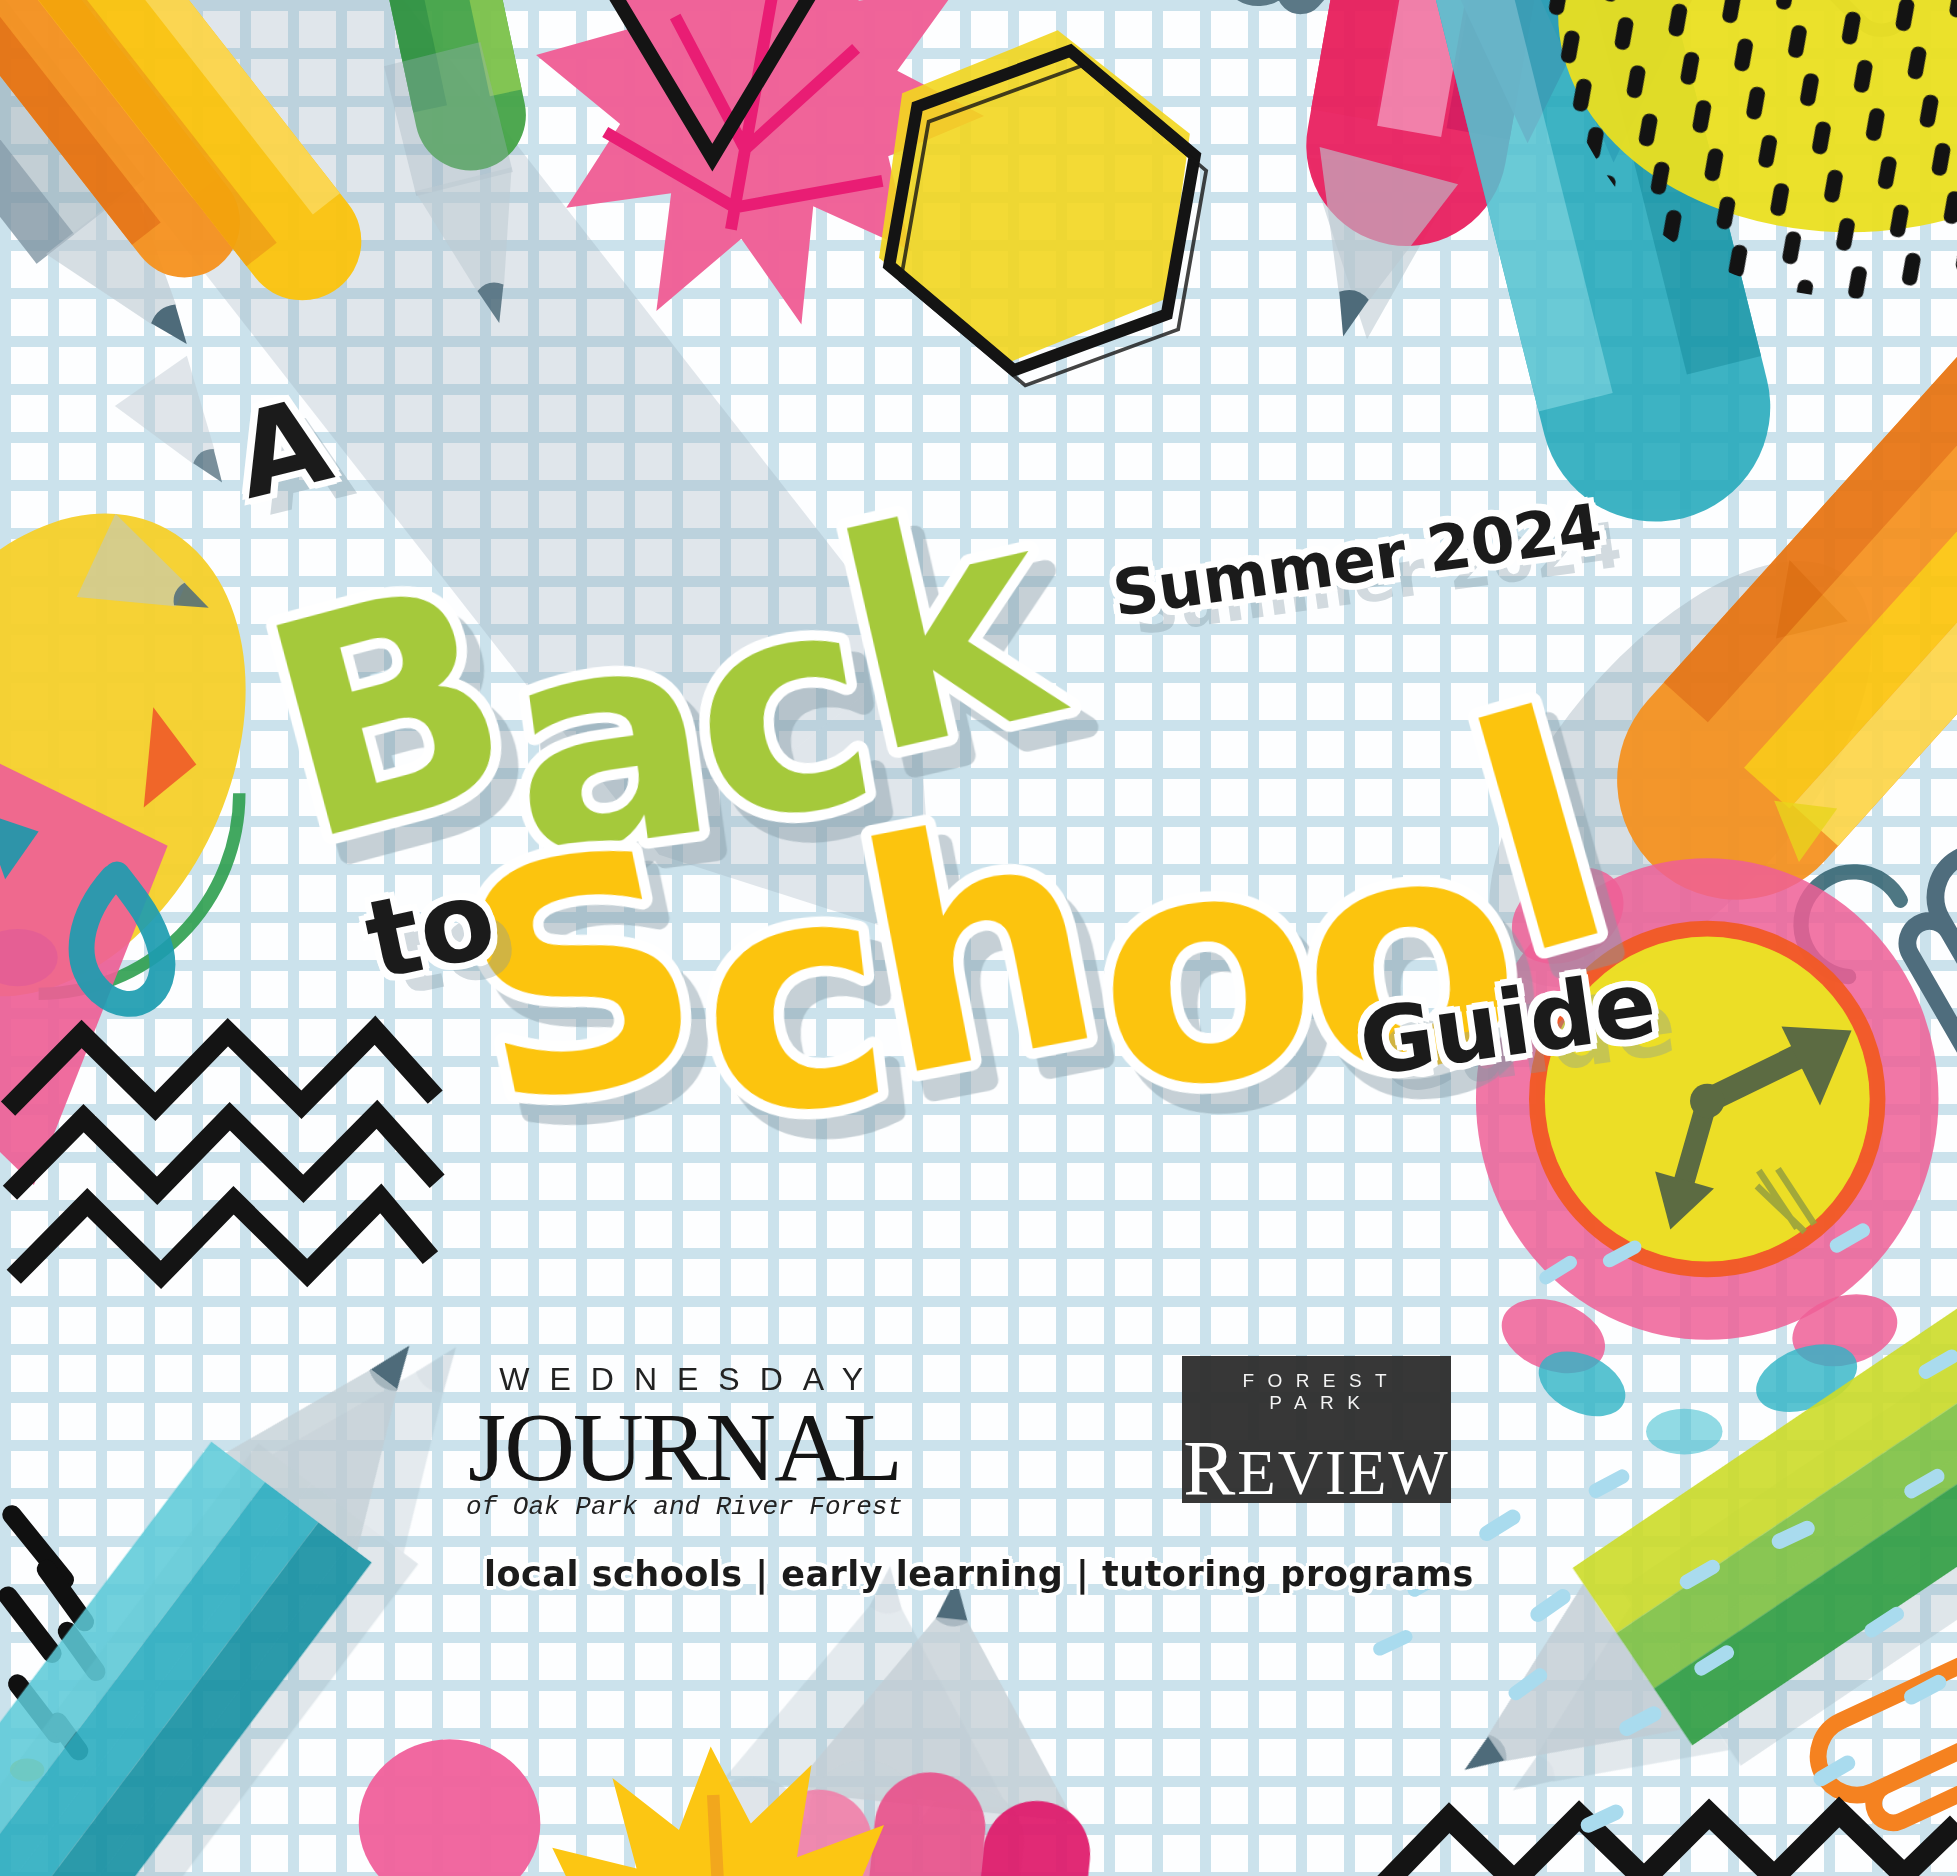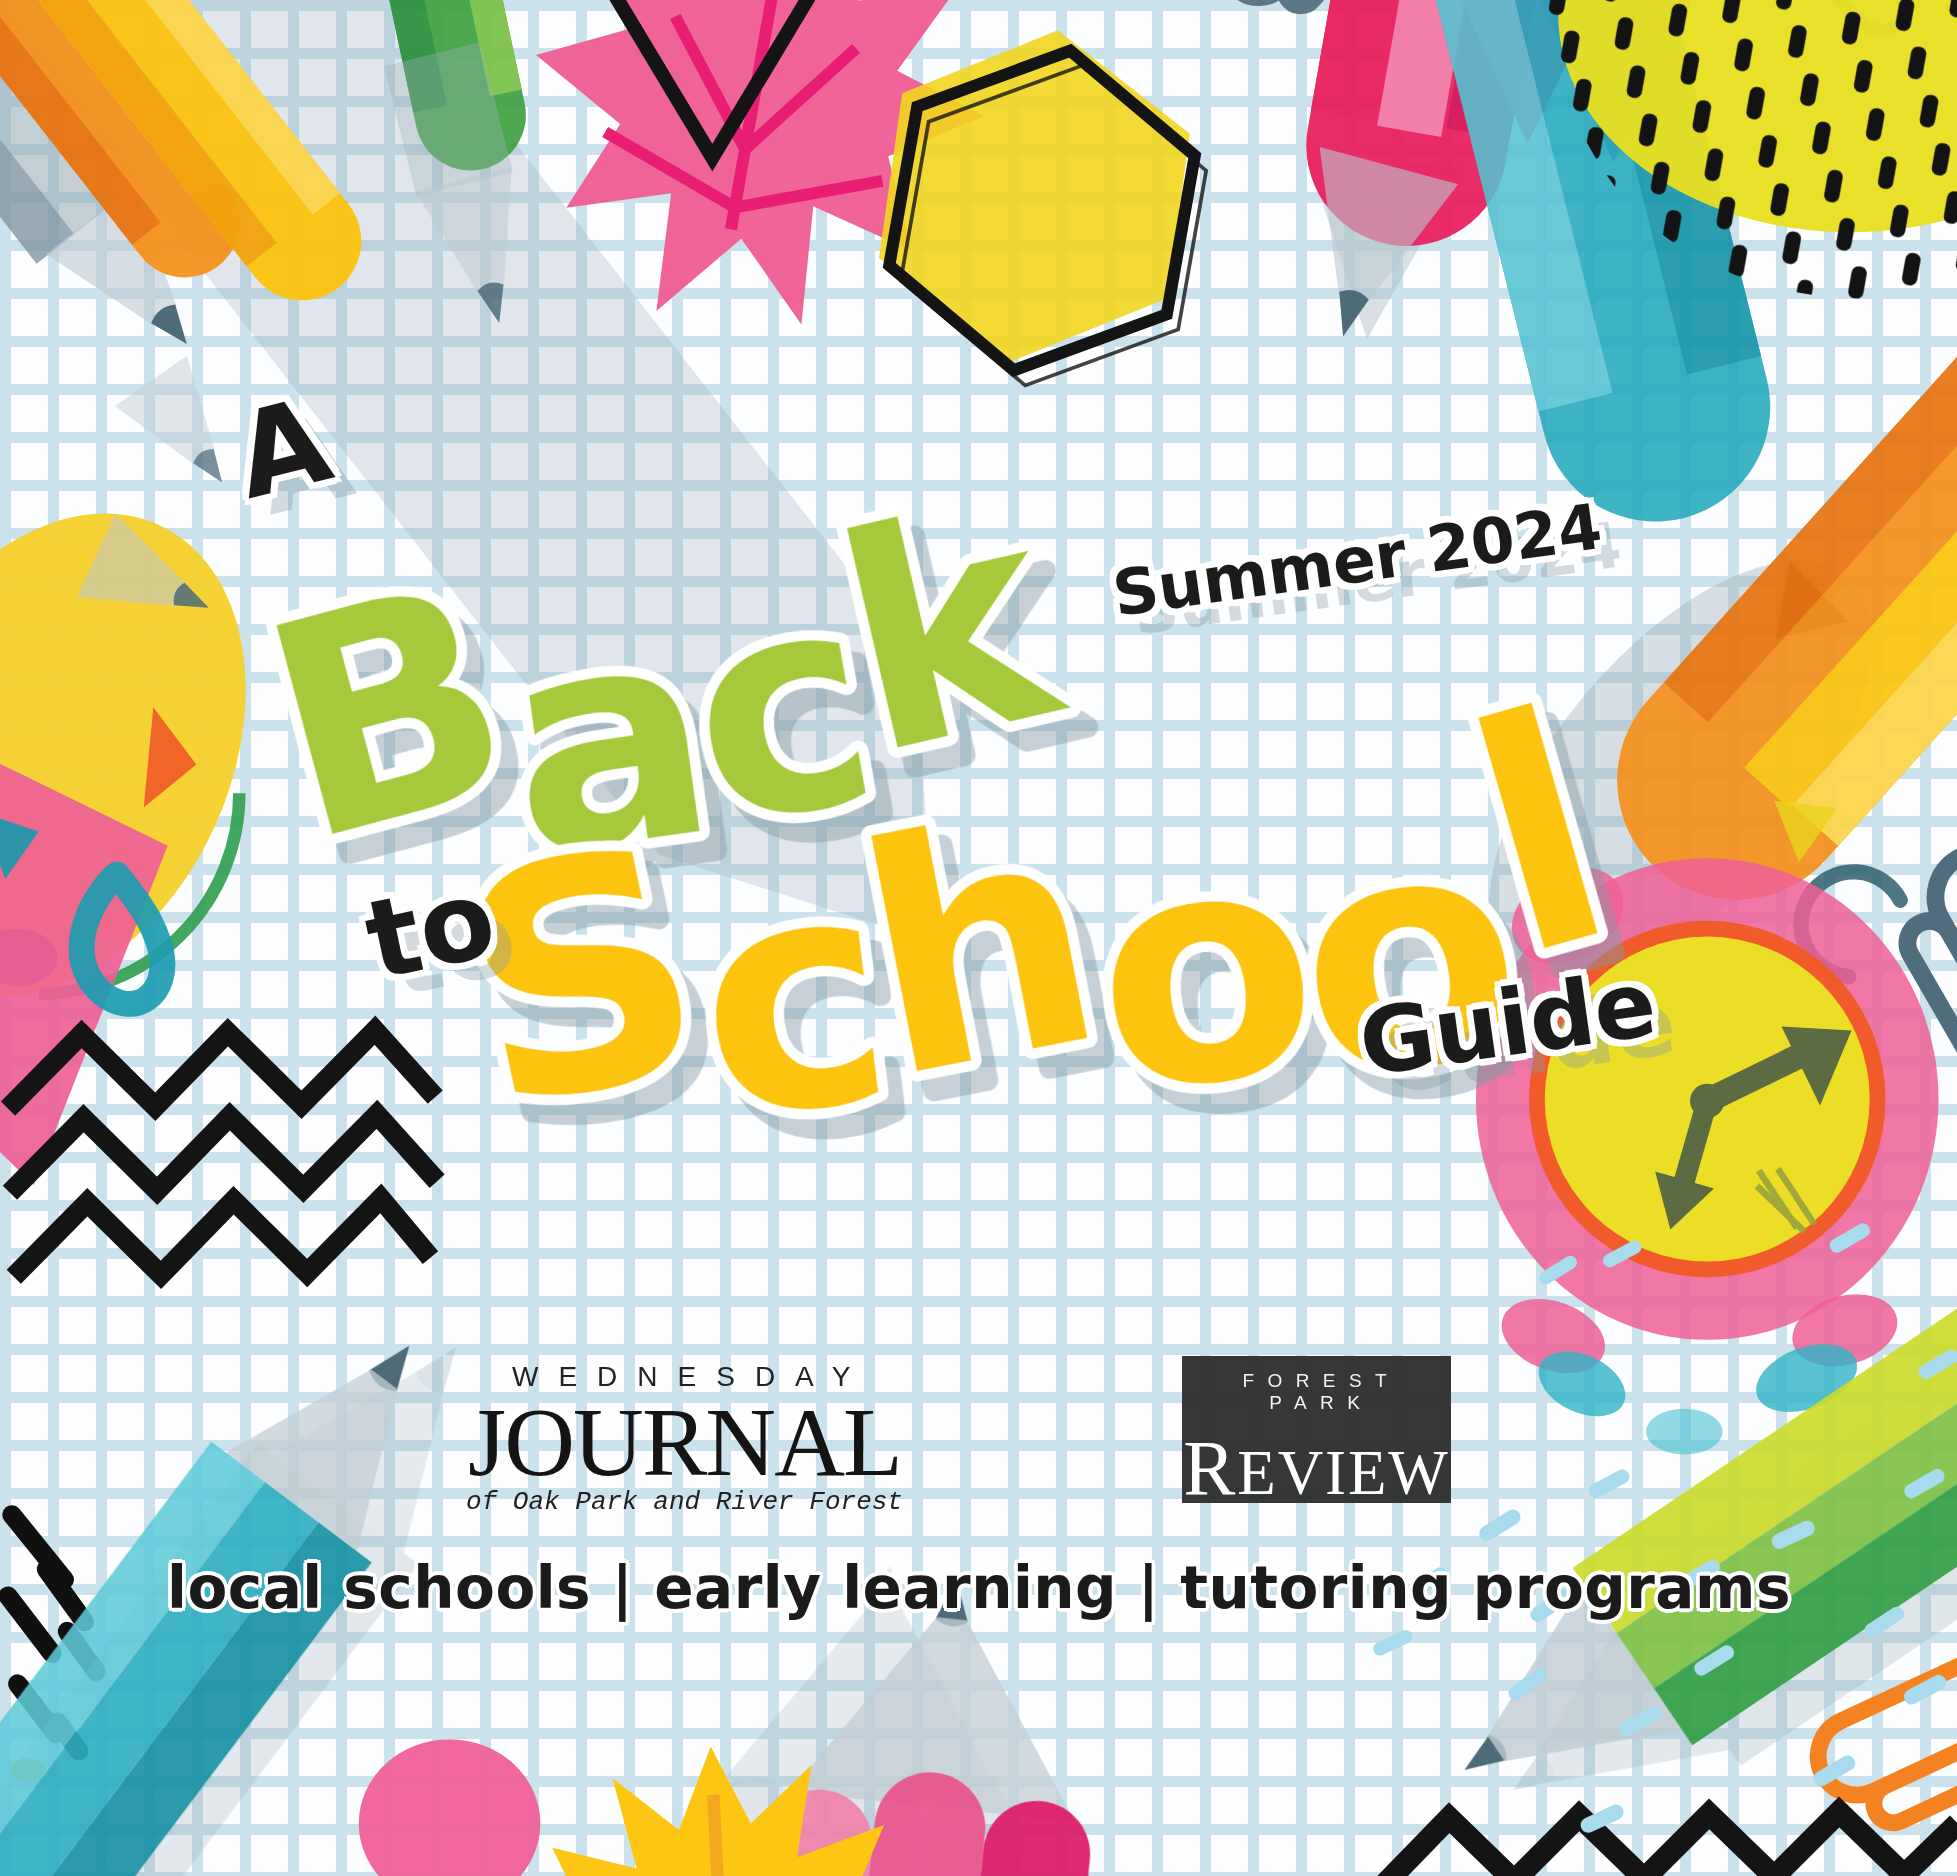--- a/index.html
+++ b/index.html
@@ -27,32 +27,32 @@
       -2.9px -2.9px 0 #fff,2.9px -2.9px 0 #fff,-2.9px 2.9px 0 #fff,2.9px 2.9px 0 #fff,
       0 -3.8px 0 #fff,0 3.8px 0 #fff,-3.8px 0 0 #fff,3.8px 0 0 #fff;
   }
   #article-a{left:237px;top:380px;font-size:117px;transform:rotate(-14deg);font-family:"DejaVu Sans",sans-serif;}
   #edition{left:1111px;top:524px;font-size:63px;transform:rotate(-8deg);font-family:"DejaVu Sans",sans-serif;}
   #word-to{left:367px;top:866px;font-size:109px;transform:rotate(-12deg);font-family:"DejaVu Sans",sans-serif;}
   #word-guide{left:1359px;top:971px;font-size:91px;transform:rotate(-8deg);font-family:"DejaVu Sans",sans-serif;}
 
   
   .wj{position:absolute;z-index:3;left:417px;top:1361px;width:535px;text-align:center;color:#191919;}
-  .wj .top{font-size:28px;letter-spacing:20px;font-weight:500;color:#222;margin-left:13.4px;}
+  .wj .top{font-size:32px;letter-spacing:20px;font-weight:500;color:#222;margin-left:13.4px;}
   .wj .main{font-family:"Liberation Serif",serif;font-size:98px;font-weight:400;line-height:1.02;letter-spacing:-1.9px;color:#141414;}
   .wj .tag{font-family:Liberation Mono, monospace;font-style:italic;font-size:26px;color:#222;margin-top:-5.7px;}
 
   
   .fpr{position:absolute;z-index:3;left:1182px;top:1356px;width:269px;height:147px;
        background:rgba(44,44,44,.95);text-align:center;color:#fff;box-sizing:border-box;padding-top:14px;}
   .fpr .top{font-size:19px;letter-spacing:13.4px;margin-left:9.6px;color:#f4f4f4;}
   .fpr .main{font-family:"Liberation Serif",serif;font-size:63px;line-height:1.05;letter-spacing:1.9px;margin-top:13px;}
   .fpr .main::first-letter{font-size:78px;}
 
-  #footer-topics{left:0;right:0;top:1554px;text-align:center;font-size:58px;letter-spacing:0.5px;
+  #footer-topics{left:0;right:0;top:1554px;text-align:center;font-size:35px;letter-spacing:0.5px;
     font-family:"DejaVu Sans",sans-serif;}
 </style>
 </head>
 <body>
 
 <div class="canvas">
 
   <svg class="layer deco" viewBox="0 0 2048 1963">
     <defs>
       <pattern id="dashPat" width="58" height="52" patternUnits="userSpaceOnUse" patternTransform="rotate(-14)">

